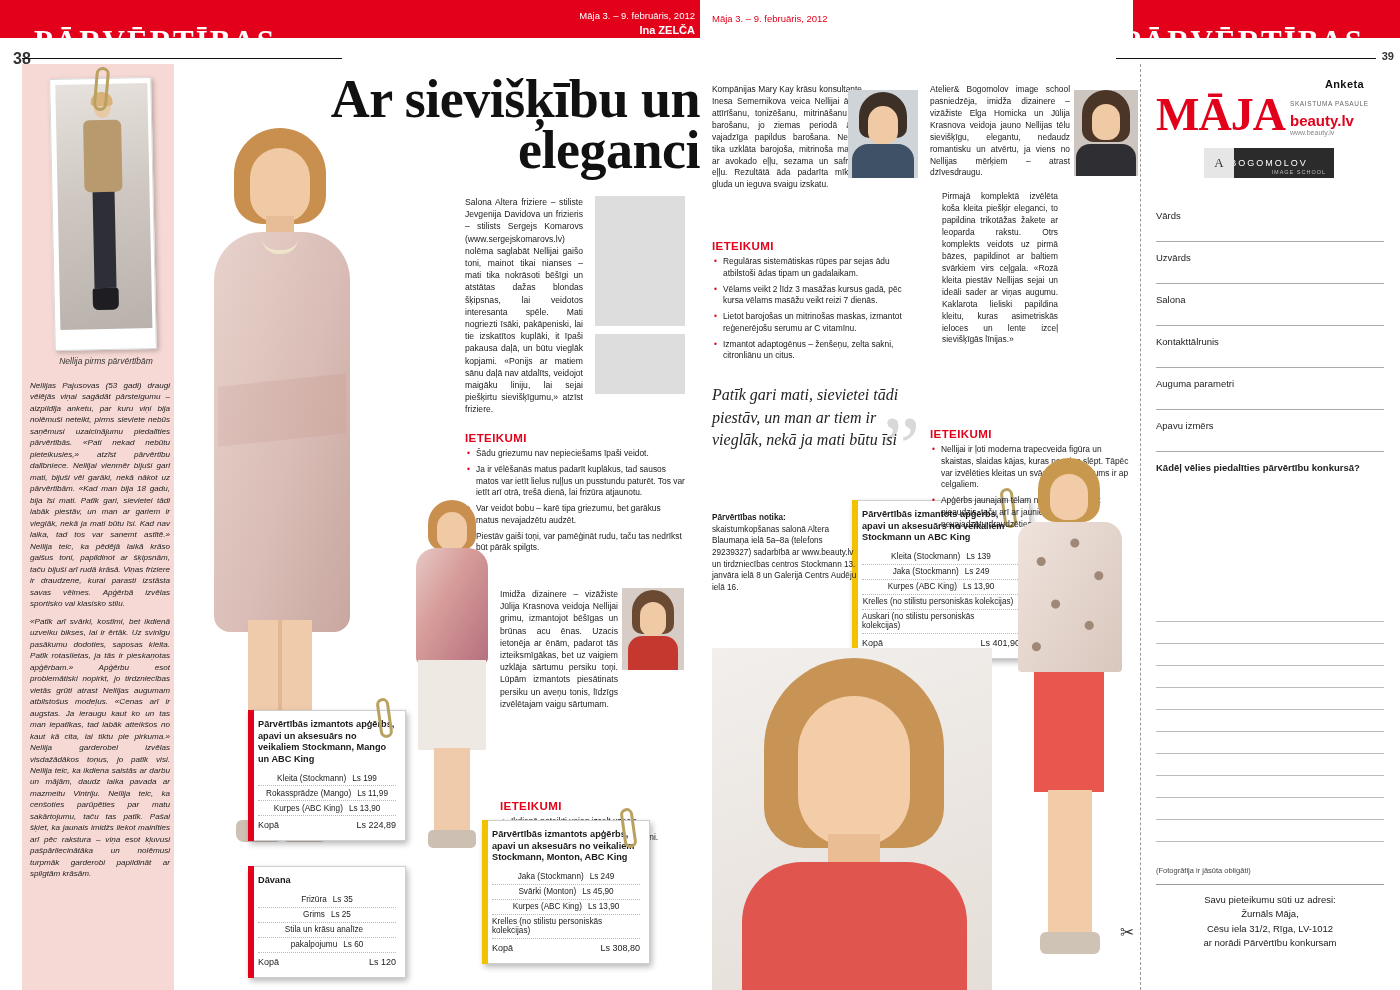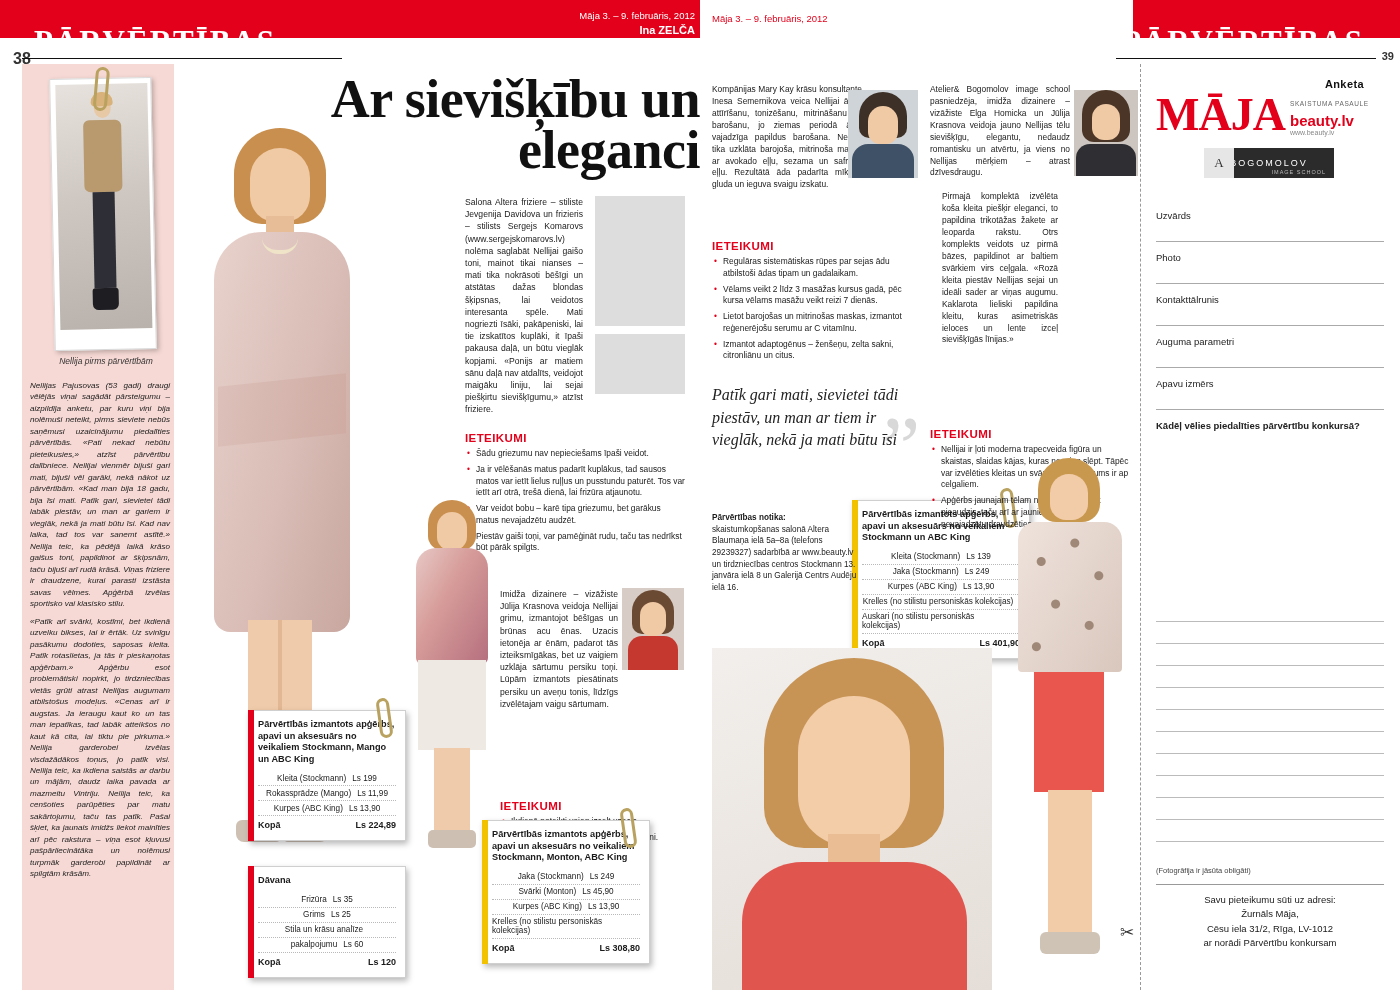--- a/index.html
+++ b/index.html
@@ -169,21 +169,21 @@
 
   
   .card {
     position:absolute; background:#ffffff; border:1px solid #cfcfcf;
     box-shadow:2px 3px 6px rgba(0,0,0,.28);
     padding:8px 9px 10px; font-size:8.2px;
   }
   .card .ct { font-weight:bold; font-size:9.2px; line-height:1.25; margin-bottom:6px; }
   .card .row { display:flex; justify-content:center; border-bottom:1px dotted #b9b9b9; padding:2.5px 0; }
   .card .row span:first-child { padding-right:6px; }
-  .card .total { display:flex; justify-content:space-between; font-weight:bold; padding-top:4px; font-size:9px; }
+  .card .total { display:flex; justify-content:space-between; font-weight:normal; padding-top:4px; font-size:9px; }
   .card .spine { position:absolute; left:-1px; top:-1px; bottom:-1px; width:6px; }
   .card .clip2 {
     position:absolute; right:14px; top:-13px; width:13px; height:40px;
     border:3px solid #b9a15f; border-radius:7px; transform:rotate(-8deg);
   }
 
   .card-a { left:248px; top:710px; width:158px; }
   .card-a .spine { background:#e3001b; }
   .card-b { left:248px; top:866px; width:158px; }
   .card-b .spine { background:#e3001b; }
@@ -561,25 +561,29 @@
   <div class="bogo">
     <span>BOGOMOLOV</span>
     <span class="im">IMAGE SCHOOL</span>
   </div>
   <div class="bogo-badge">
       <span>A</span>
     </div>
 
   <div class="formfields">
     <div class="ff">
+      <div class="lab">Vārds</div>
+      <div class="line"></div>
+    </div>
+    <div class="ff">
       <div class="lab">Uzvārds</div>
       <div class="line"></div>
     </div>
     <div class="ff">
-      <div class="lab">Photo</div>
+      <div class="lab">Salona</div>
       <div class="line"></div>
     </div>
     <div class="ff">
       <div class="lab">Kontakttālrunis</div>
       <div class="line"></div>
     </div>
     <div class="ff">
       <div class="lab">Auguma parametri</div>
       <div class="line"></div>
     </div>

